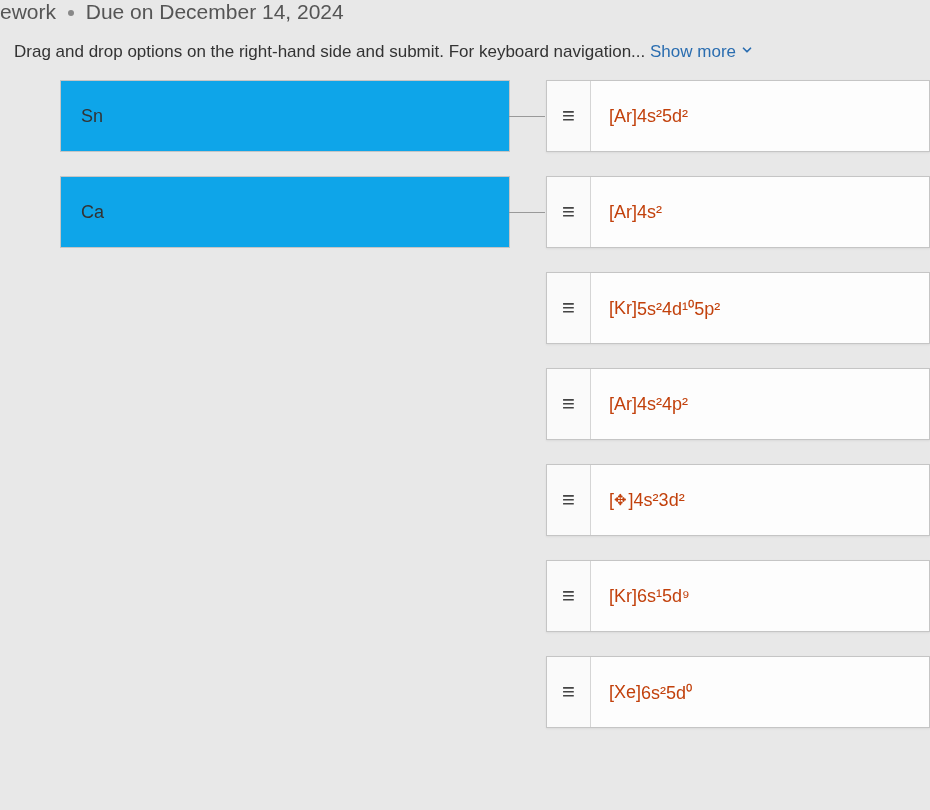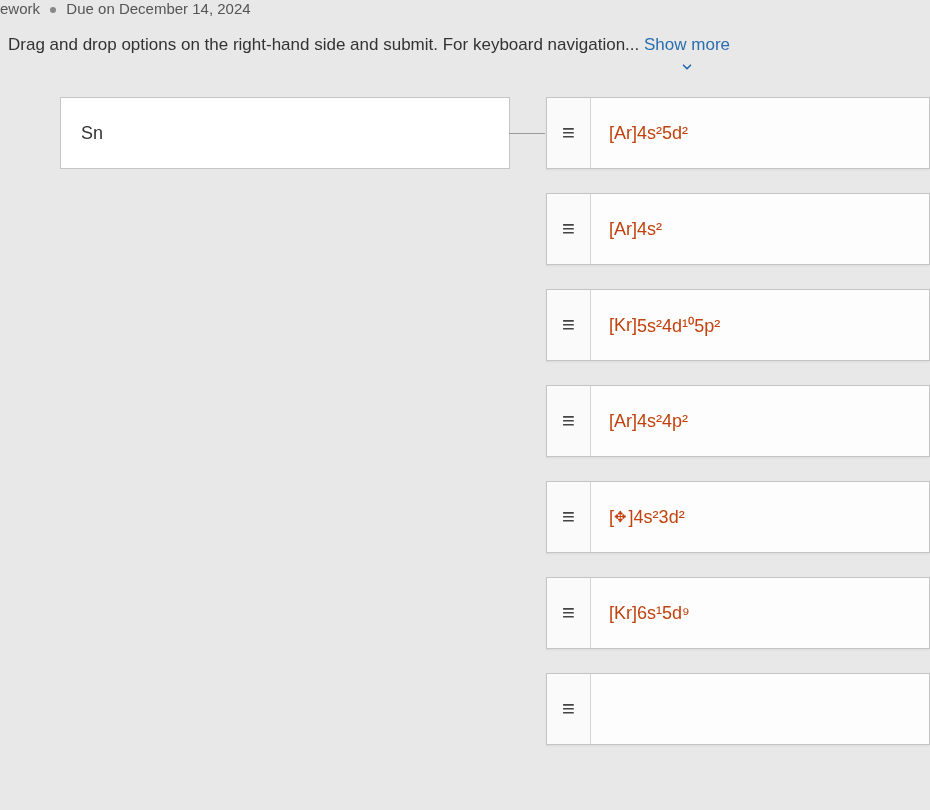--- a/index.html
+++ b/index.html
@@ -10,44 +10,43 @@
     body {
       font-family: Arial, Helvetica, sans-serif;
       background: #e8e8e8;
       width: 930px;
       height: 810px;
       overflow: hidden;
       color: #333;
     }
     .header-bar {
       padding: 0 0 8px 0;
-      font-size: 15px;
+      font-size: 21px;
       color: #555;
     }
     .header-bar .dot {
       display: inline-block;
       width: 6px;
       height: 6px;
       background: #888;
       border-radius: 50%;
       vertical-align: middle;
       margin: 0 6px;
     }
     .instructions {
-      padding: 10px 14px 18px 8px;
+      padding: 10px 14px 18px 14px;
       font-size: 17px;
       color: #333;
     }
     .show-more {
       color: #2a6db0;
       cursor: pointer;
       display: inline-flex;
       align-items: center;
       gap: 4px;
-      flex-direction: column;
     }
     .chevron {
       display: inline-block;
     }
     .match-area {
       display: flex;
       padding: 0 0 0 60px;
       gap: 0;
     }
     .left-col {
@@ -59,21 +58,21 @@
     .right-col {
       flex: 1;
       display: flex;
       flex-direction: column;
       gap: 24px;
       padding-left: 36px;
     }
     .drop-target {
       height: 72px;
       border: 1px solid #c5c5c5;
-      background: #ffffff;
+      background: #0ea5e9;
       display: flex;
       align-items: center;
       padding: 0 20px;
       font-size: 18px;
       color: #333;
       position: relative;
     }
     .connector {
       position: absolute;
       right: -36px;
@@ -138,20 +137,24 @@
   </span>
 </div>
 
 <div class="match-area">
 
   <div class="left-col">
     <div class="drop-target">
       <span>Sn</span>
       <div class="connector"></div>
     </div>
+    <div class="drop-target">
+      <span>Ca</span>
+      <div class="connector"></div>
+    </div>
   </div>
 
   <div class="right-col">
 
     <div class="option-card">
       <div class="drag-handle">≡</div>
       <div class="option-content">
         <span>[Ar]</span>
           <span>4s²5d²</span>
       </div>
@@ -192,16 +195,20 @@
     <div class="option-card">
       <div class="drag-handle">≡</div>
       <div class="option-content">
         <span>[Kr]</span>
           <span>6s¹5d⁹</span>
       </div>
     </div>
 
     <div class="option-card">
       <div class="drag-handle">≡</div>
+      <div class="option-content">
+        <span>[Xe]</span>
+          <span>6s²5d⁰</span>
+      </div>
     </div>
 
   </div>
 </div>
 
 </body></html>

